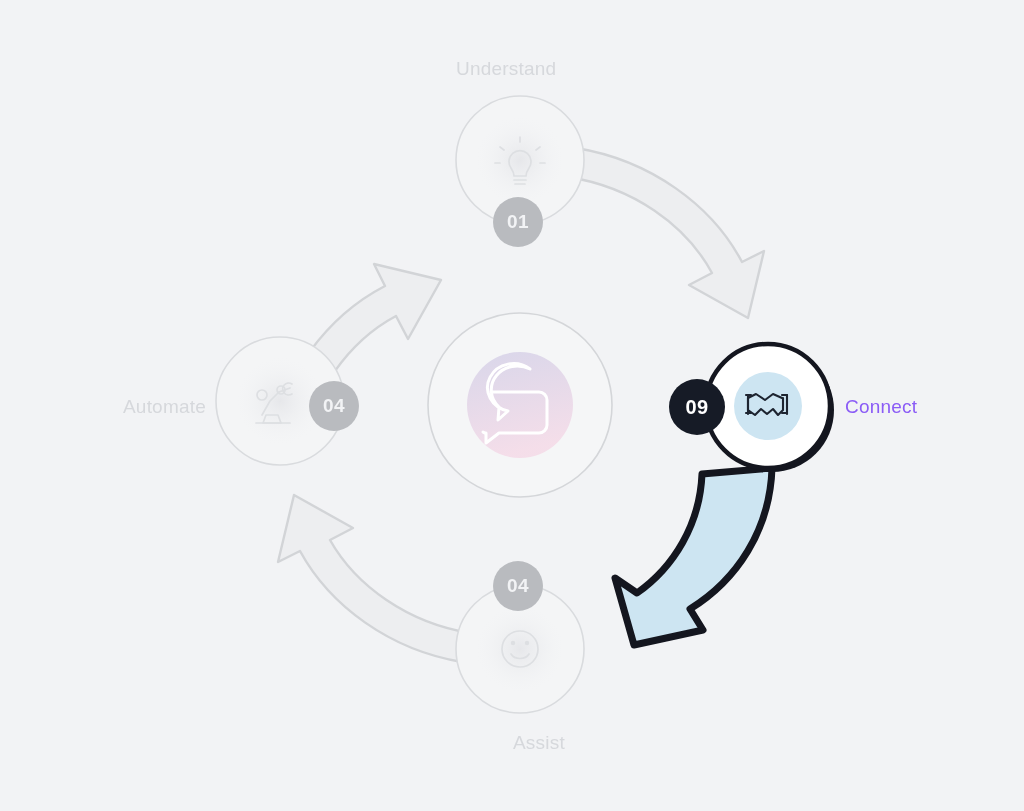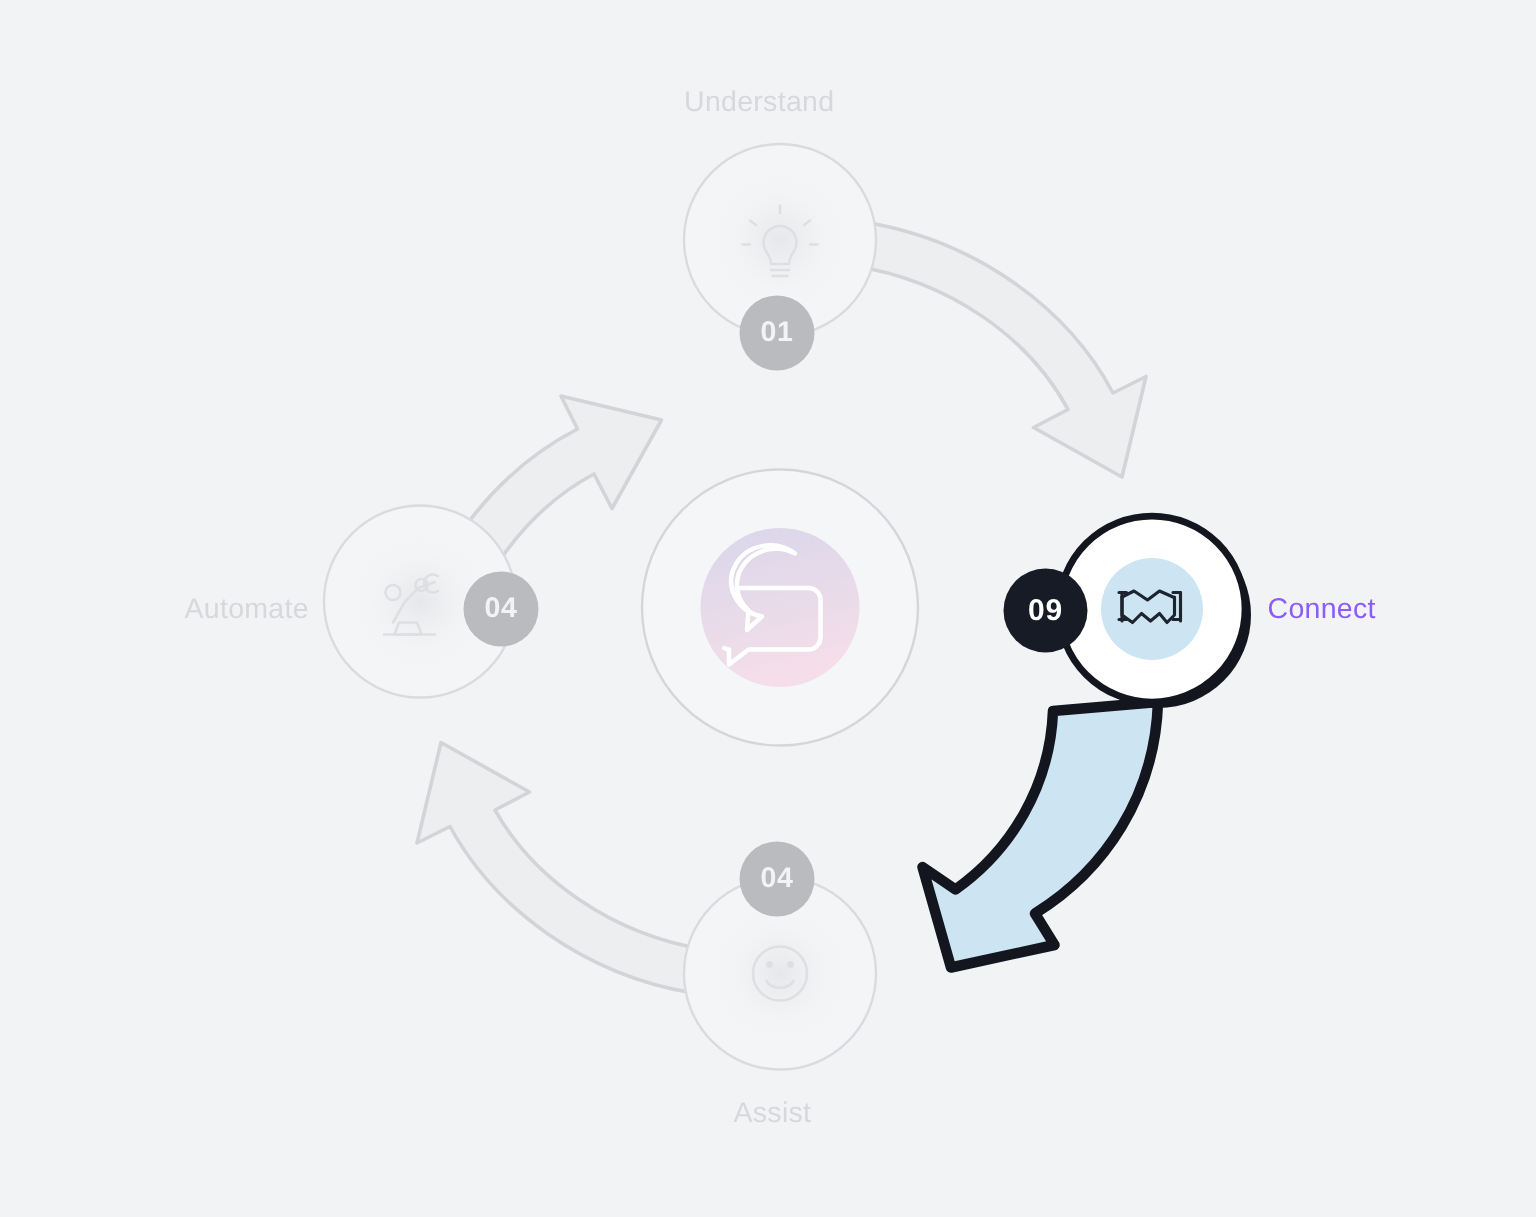--- a/index.html
+++ b/index.html
@@ -198,17 +198,17 @@
   <div class="badge active" style="left:669px; top:379px;">09</div>
 
   <div class="badge" style="left:493px; top:561px;">04</div>
 
   <div class="badge" style="left:309px; top:381px;text-align:right;">04</div>
 
   <div class="node-label" style="left:456px; top:58px;">Understand</div>
 
   <div class="node-label active" style="left:845px; top:396px;">Connect</div>
 
-  <div class="node-label" style="left:489px; top:732px;">Assist</div>
+  <div class="node-label" style="left:513px; top:732px;">Assist</div>
 
   <div class="node-label" style="left:97px; top:396px;margin-left:26px;">Automate</div>
 
 </div>
 
 </body></html>

